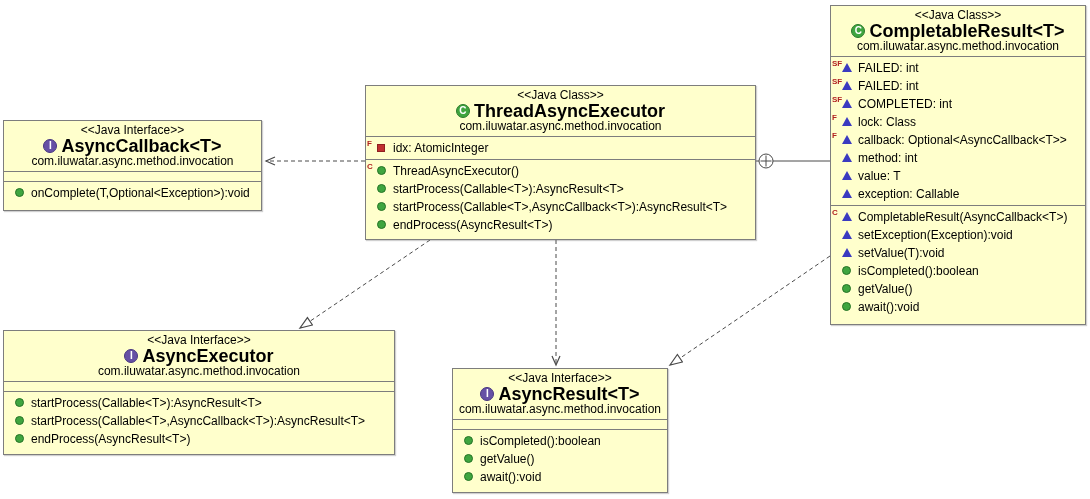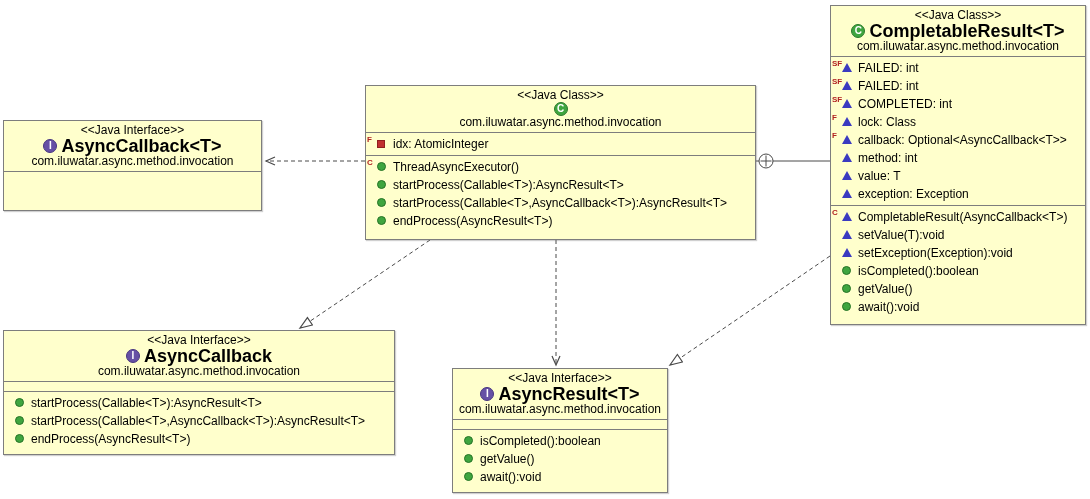--- a/index.html
+++ b/index.html
@@ -85,27 +85,36 @@
       <div class="stereotype">&lt;&lt;Java Interface&gt;&gt;</div>
       <div class="name-row">
         <span class="type-icon">I</span>
         <span class="class-name">AsyncCallback&lt;T&gt;</span>
       </div>
       <div class="package-name">com.iluwatar.async.method.invocation</div>
     </div>
     <div class="uml-fields">
       
     </div>
+    <div class="uml-methods">
+
+        <div class="member-row">
+          <span class="deco"></span>
+          <span class="member-icon icon-public-method"></span>
+          <span class="member-label">onComplete(T,Optional&lt;Exception&gt;):void</span>
+        </div>
+      </div>
   </div>
 
   <div class="uml-class box-1 kind-class">
     <div class="uml-header">
       <div class="stereotype">&lt;&lt;Java Class&gt;&gt;</div>
       <div class="name-row">
         <span class="type-icon">C</span>
+        <span class="class-name">ThreadAsyncExecutor</span>
       </div>
       <div class="package-name">com.iluwatar.async.method.invocation</div>
     </div>
     <div class="uml-fields">
 
         <div class="member-row">
           <span class="deco">F</span>
           <span class="member-icon icon-private-field"></span>
           <span class="member-label">idx: AtomicInteger</span>
         </div>
@@ -187,45 +196,45 @@
 
         <div class="member-row">
           <span class="deco"></span>
           <span class="member-icon icon-default-field"></span>
           <span class="member-label">value: T</span>
         </div>
 
         <div class="member-row">
           <span class="deco"></span>
           <span class="member-icon icon-default-field"></span>
-          <span class="member-label">exception: Exception</span>
+          <span class="member-label">exception: Callable</span>
         </div>
       </div>
     <div class="uml-methods">
 
         <div class="member-row">
           <span class="deco">C</span>
           <span class="member-icon icon-default-method"></span>
           <span class="member-label">CompletableResult(AsyncCallback&lt;T&gt;)</span>
         </div>
 
         <div class="member-row">
           <span class="deco"></span>
           <span class="member-icon icon-default-method"></span>
+          <span class="member-label">setException(Exception):void</span>
+        </div>
+
+        <div class="member-row">
+          <span class="deco"></span>
+          <span class="member-icon icon-default-method"></span>
           <span class="member-label">setValue(T):void</span>
         </div>
 
         <div class="member-row">
           <span class="deco"></span>
-          <span class="member-icon icon-default-method"></span>
-          <span class="member-label">setException(Exception):void</span>
-        </div>
-
-        <div class="member-row">
-          <span class="deco"></span>
           <span class="member-icon icon-public-method"></span>
           <span class="member-label">isCompleted():boolean</span>
         </div>
 
         <div class="member-row">
           <span class="deco"></span>
           <span class="member-icon icon-public-method"></span>
           <span class="member-label">getValue()</span>
         </div>
 
@@ -235,21 +244,21 @@
           <span class="member-label">await():void</span>
         </div>
       </div>
   </div>
 
   <div class="uml-class box-3 kind-interface">
     <div class="uml-header">
       <div class="stereotype">&lt;&lt;Java Interface&gt;&gt;</div>
       <div class="name-row">
         <span class="type-icon">I</span>
-        <span class="class-name">AsyncCallback</span>
+        <span class="class-name">AsyncExecutor</span>
       </div>
       <div class="package-name">com.iluwatar.async.method.invocation</div>
     </div>
     <div class="uml-fields">
       
     </div>
     <div class="uml-methods">
 
         <div class="member-row">
           <span class="deco"></span>

